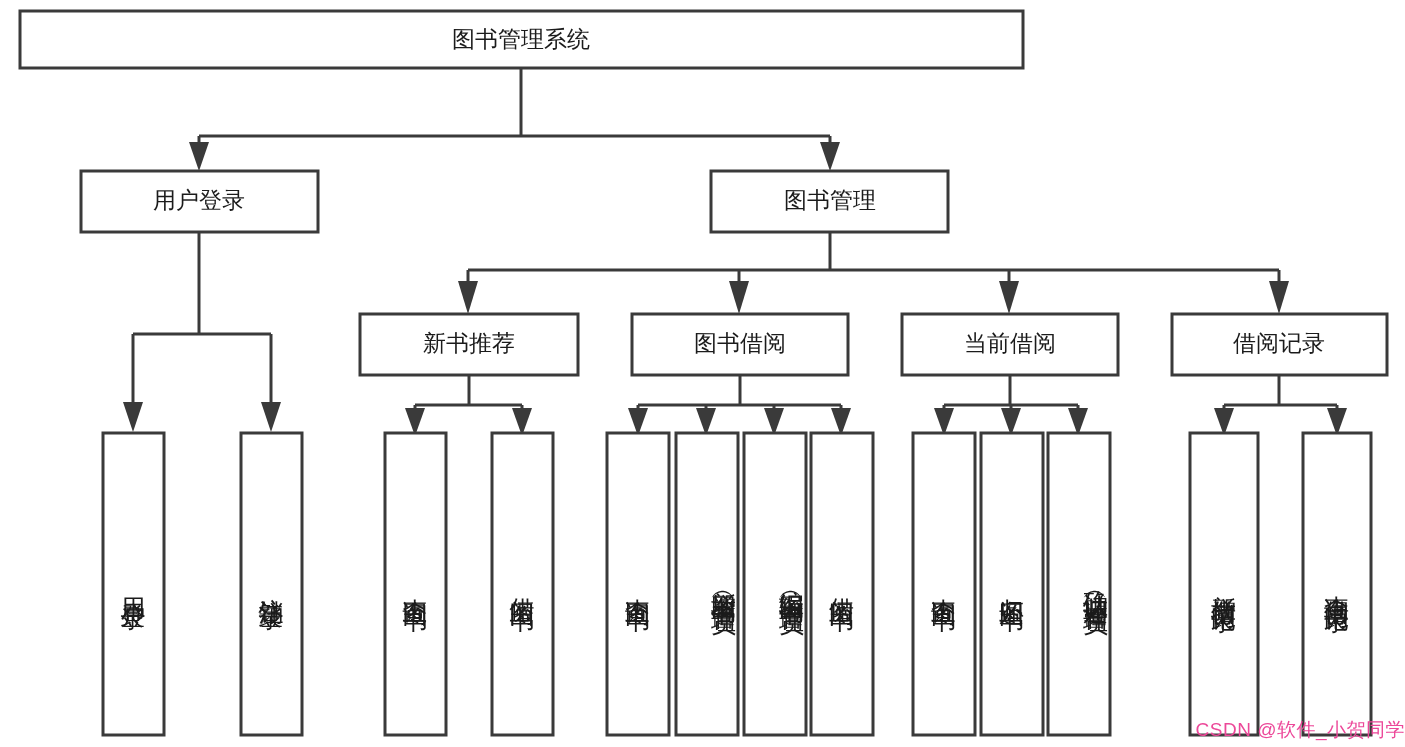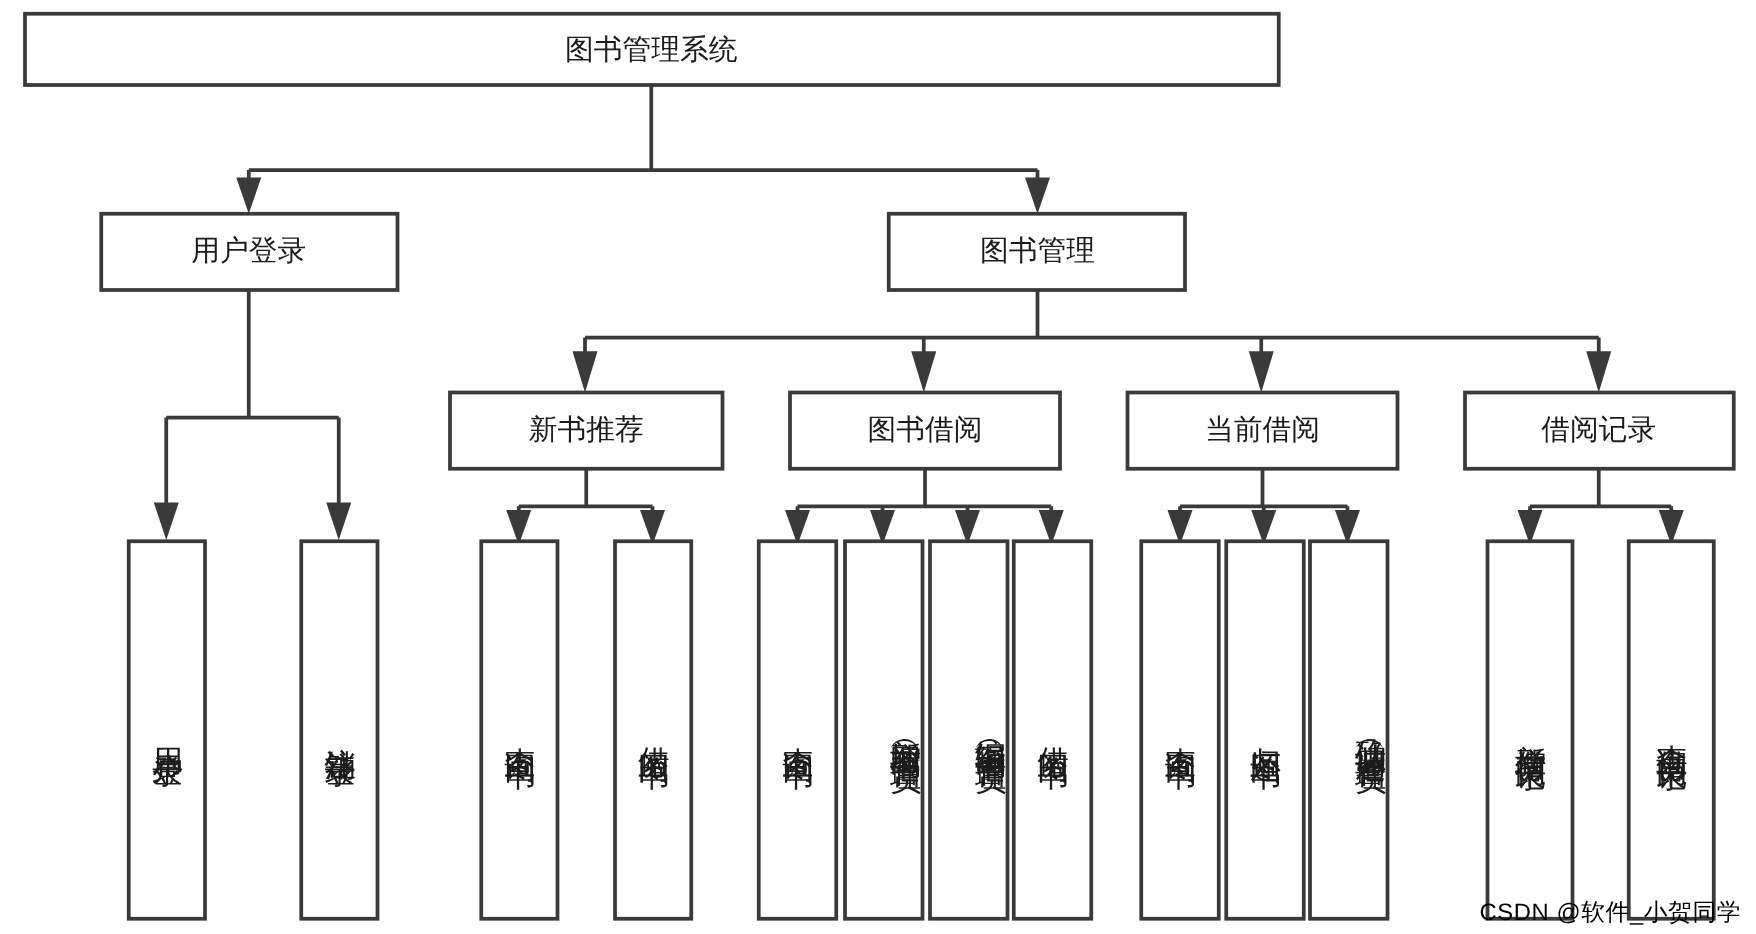--- a/index.html
+++ b/index.html
@@ -57,25 +57,25 @@
     color: #1b1b1b;
     display: flex;
     align-items: center;
     justify-content: center;
     text-align: center;
     white-space: nowrap;
     pointer-events: none;
   }
   .watermark {
     position: absolute;
-    right: 12px;
+    right: 0;
     bottom: 4px;
     font-family: "Liberation Sans", "DejaVu Sans", sans-serif;
     font-size: 19px;
-    color: #000000;
+    color: #ec4899;
     letter-spacing: 0.5px;
     white-space: nowrap;
   }
 </style>
 </head>
 <body>
 
 <div id="diagram-root">
 
   <svg class="diagram-canvas" viewBox="0 0 1405 747" xmlns="http://www.w3.org/2000/svg">

